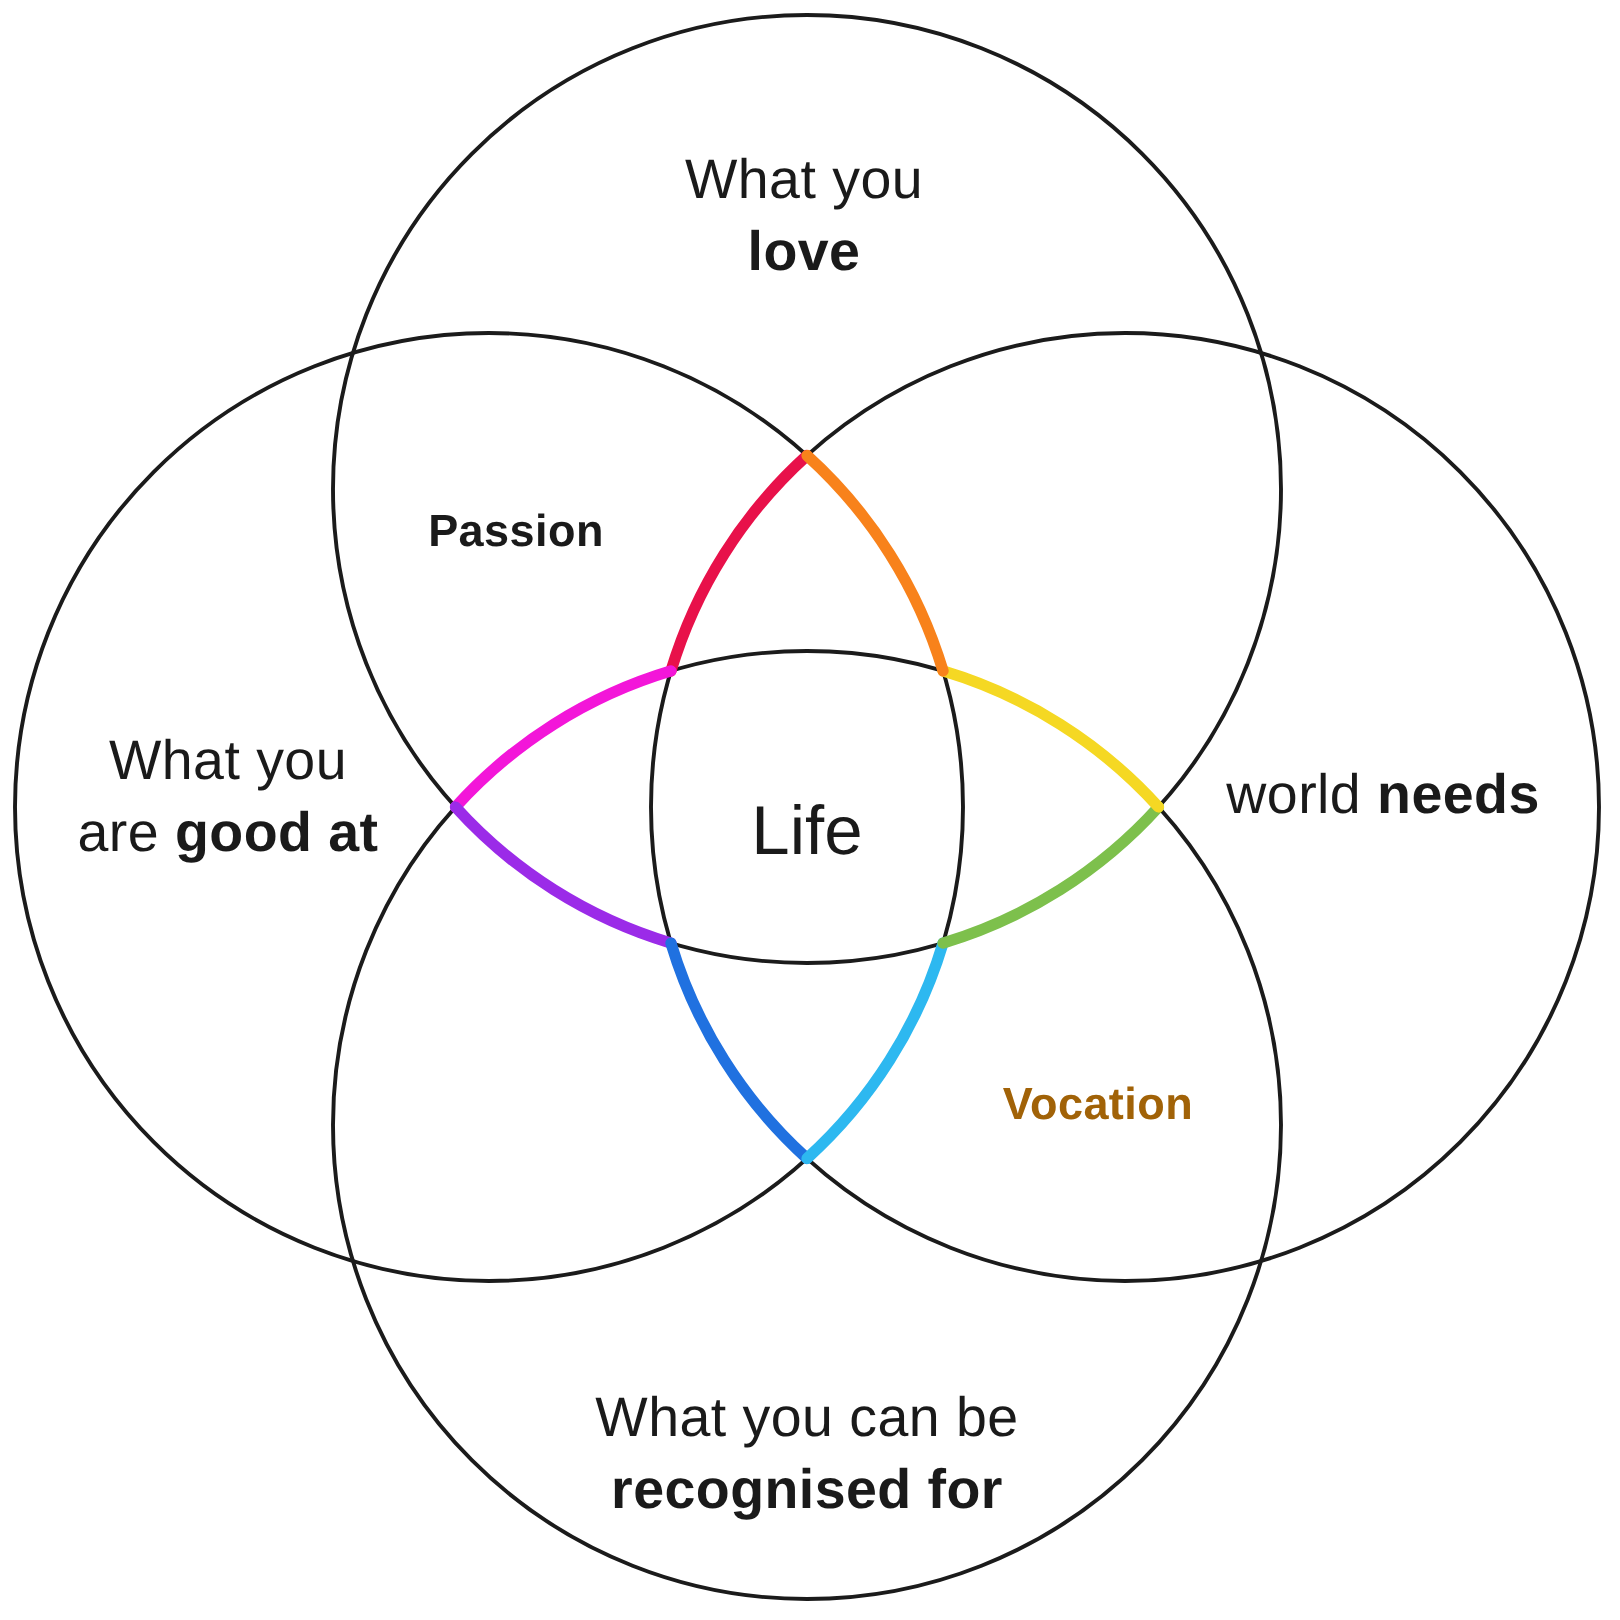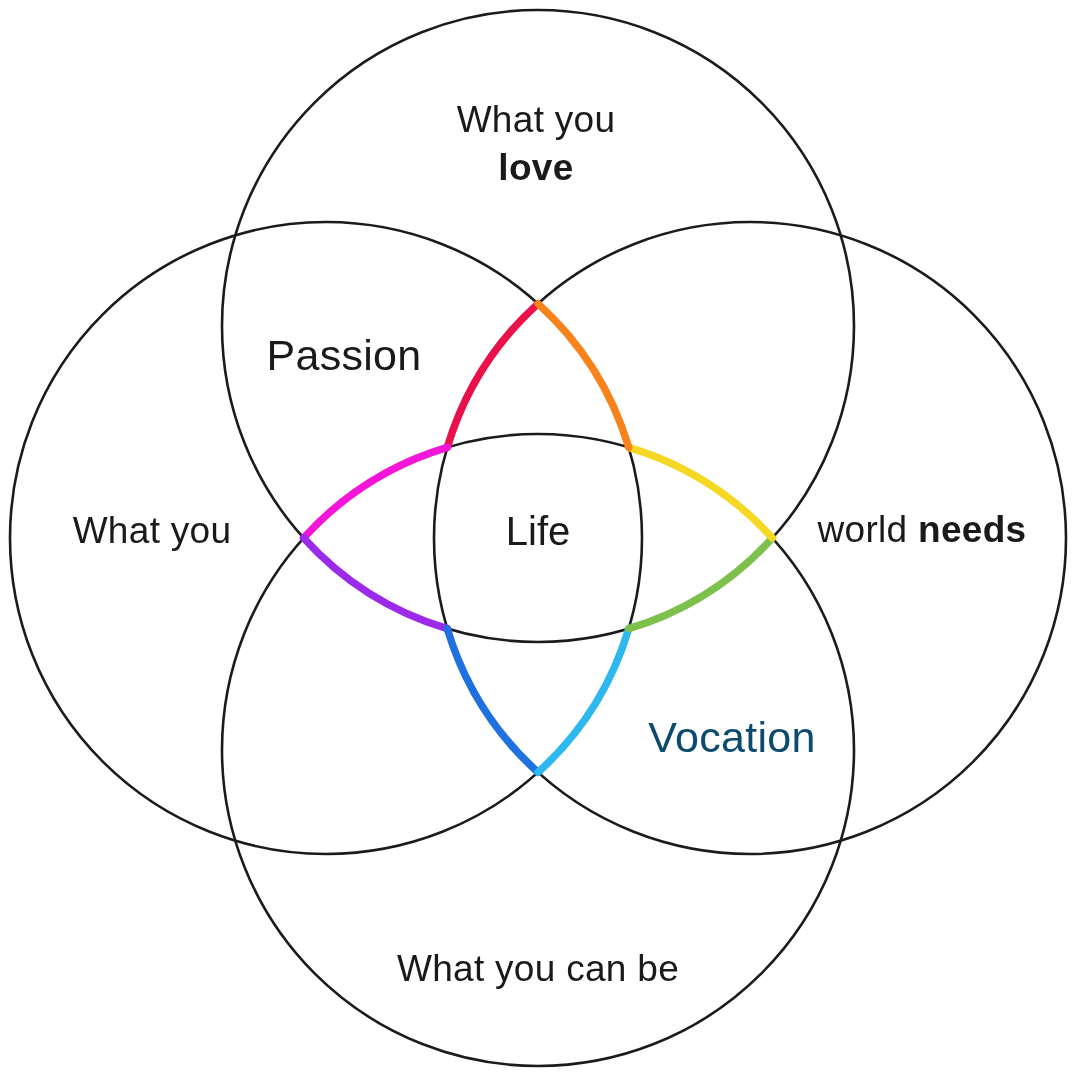--- a/index.html
+++ b/index.html
@@ -14,22 +14,22 @@
   }
   .stage svg { position: absolute; left: 0; top: 0; }
   .label {
     position: absolute;
     transform: translate(-50%, -50%);
     text-align: center;
     white-space: nowrap;
   }
   .outer { font-size: 37px; line-height: 48px; letter-spacing: 0.3px; }
   .bold { font-weight: 700; margin-top: 11px; }
-  .inter { font-size: 43px; font-weight: 400; letter-spacing: 0.3px; }
-  .center-label { font-size: 40px; line-height: 50px; }
+  .inter { font-size: 30px; font-weight: 700; letter-spacing: 0.3px; }
+  .center-label { font-size: 46px; line-height: 50px; margin-top: 22px; }
 
   #lbl-top        { left: 536px; top: 144px; }
   #lbl-left       { left: 152px; top: 531px; }
   #lbl-right      { left: 922px; top: 530px; }
   #lbl-bottom     { left: 538px; top: 969px; }
   #lbl-passion    { left: 344px; top: 355px; }
   #lbl-mission    { left: 714px; top: 355px; }
   #lbl-profession { left: 338px; top: 737px; }
   #lbl-vocation   { left: 732px; top: 737px; }
   #lbl-center     { left: 538px; top: 531px; }
@@ -54,30 +54,32 @@
       <path d="M 628.7028215354319 447.29717846456805 A 316 316 0 0 0 538 303.666903745971" fill="none" stroke="#F8821B" stroke-width="7.5" stroke-linecap="round"></path>
     </svg>
 
   <div class="label outer" id="lbl-top">
     <div><span>What you</span></div>
     <div><span></span><span class="bold">love</span></div>
   </div>
 
   <div class="label outer" id="lbl-left">
     <div><span>What you</span></div>
+    <div><span>are </span><span class="bold">good at</span></div>
   </div>
 
   <div class="label outer" id="lbl-right">
     <div><span>world </span><span class="bold">needs</span></div>
   </div>
 
   <div class="label outer" id="lbl-bottom">
     <div><span>What you can be</span></div>
+    <div><span></span><span class="bold">recognised for</span></div>
   </div>
 
   <div class="label inter" id="lbl-passion">Passion</div>
-  <div class="label inter" id="lbl-vocation" style="color: #0c4a6e;">Vocation</div>
+  <div class="label inter" id="lbl-vocation" style="color: #a16207;">Vocation</div>
 
   <div class="label center-label" id="lbl-center">
     <div><span>Life</span></div>
   </div>
 
 </div>
 
 </body></html>

